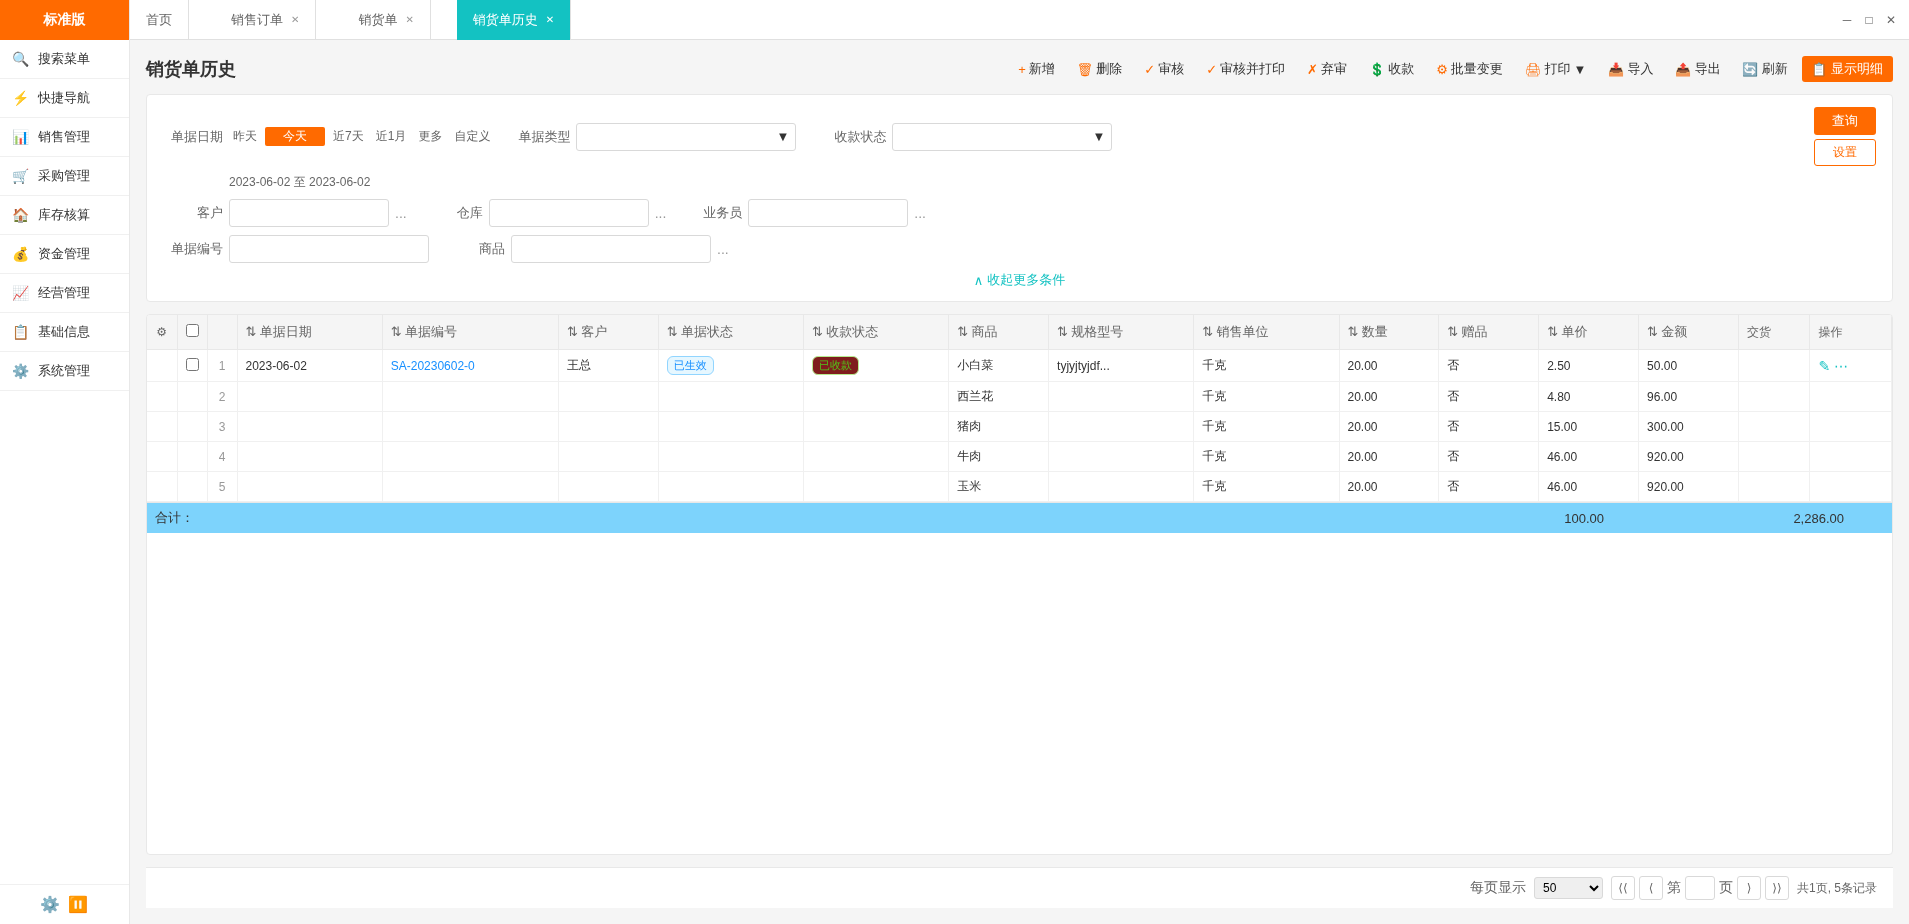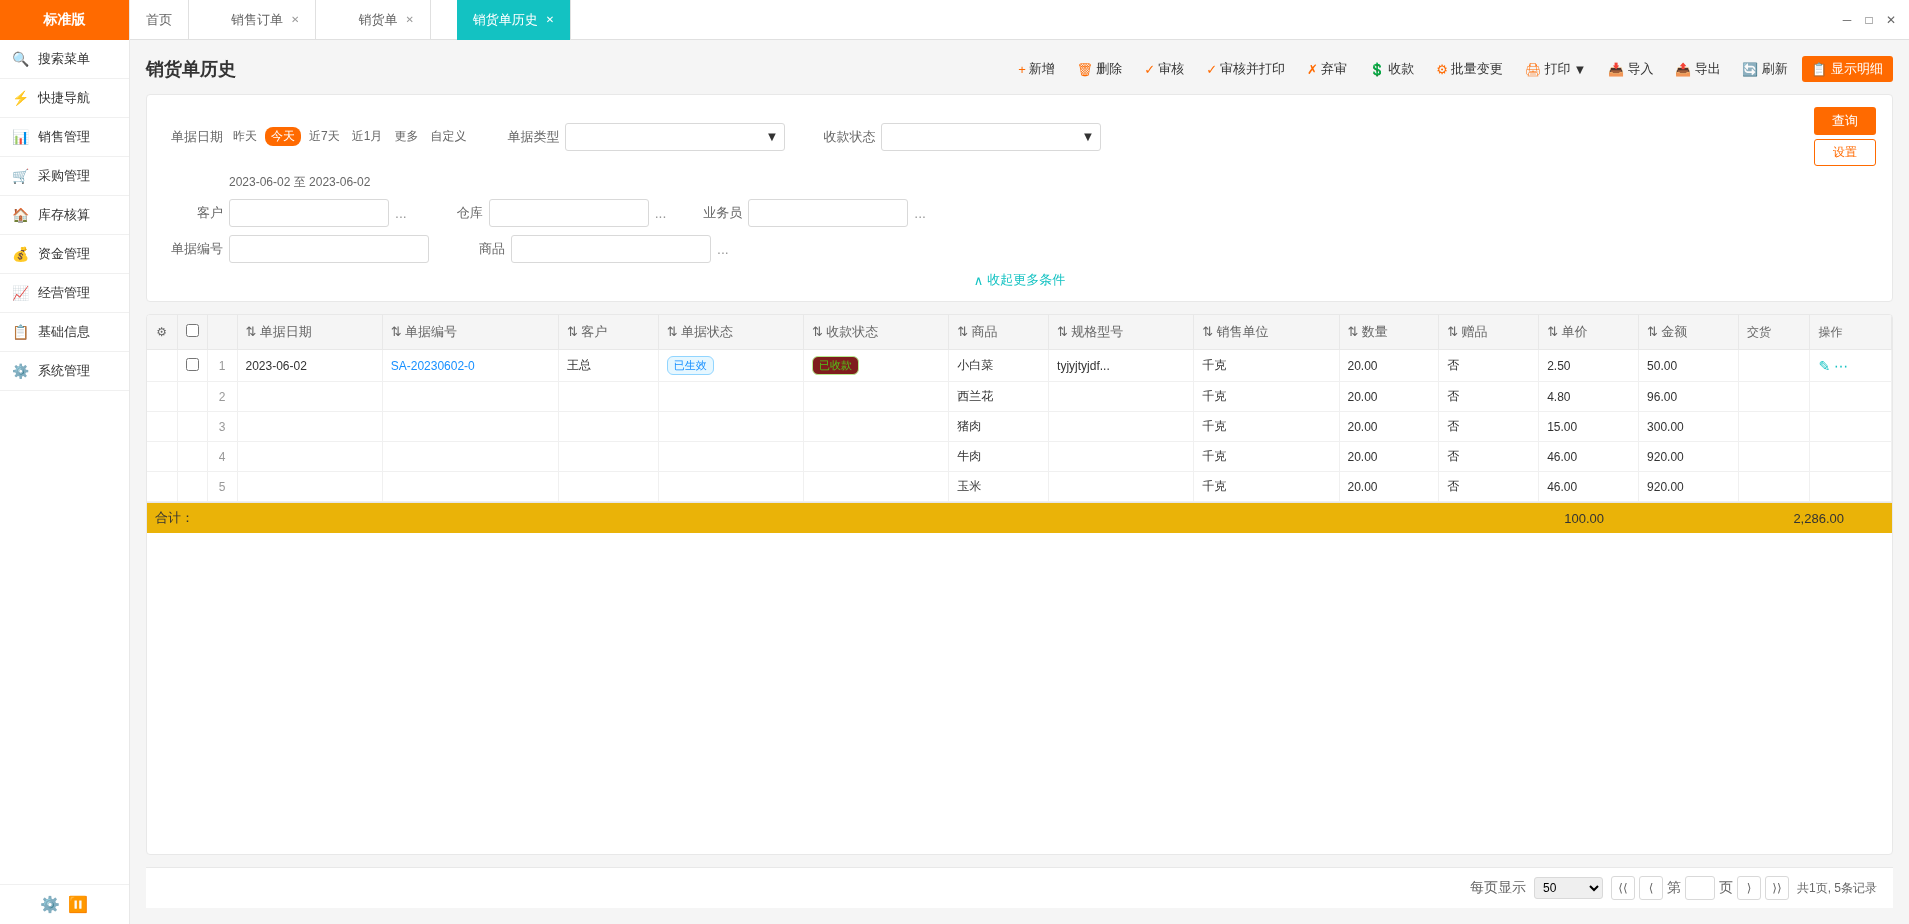--- a/index.html
+++ b/index.html
@@ -42,21 +42,21 @@
     .filter-panel { background: #fff; border: 1px solid #e8e8e8; border-radius: 4px; padding: 12px 16px; }
     .filter-row { display: flex; align-items: center; gap: 16px; margin-bottom: 8px; flex-wrap: wrap; }
     .filter-row:last-child { margin-bottom: 0; }
     .filter-item { display: flex; align-items: center; gap: 6px; min-width: 200px; }
     .filter-label { color: #666; white-space: nowrap; min-width: 60px; text-align: right; }
     .filter-input { border: 1px solid #d9d9d9; border-radius: 3px; padding: 3px 6px; height: 28px; width: 140px; font-size: 12px; color: #333; }
     .filter-select { border: 1px solid #d9d9d9; border-radius: 3px; padding: 3px 6px; height: 28px; width: 180px; font-size: 12px; color: #333; display: flex; align-items: center; justify-content: space-between; cursor: pointer; }
     .filter-date-range { display: flex; align-items: center; gap: 4px; }
     .date-shortcuts { display: flex; align-items: center; gap: 4px; }
     .date-shortcut { font-size: 12px; color: #666; cursor: pointer; padding: 1px 4px; }
-    .date-shortcut.active { background: #ff6a00; color: #fff; border-radius: 8px; padding: 1px 6px; }
+    .date-shortcut.active { background: #ff6a00; color: #fff; border-radius: 2px; padding: 1px 18px; }
     .date-value { font-size: 12px; color: #666; }
     .ellipsis { color: #999; cursor: pointer; font-size: 14px; }
     .toggle-more { display: flex; align-items: center; justify-content: center; color: #13c2c2; cursor: pointer; font-size: 12px; gap: 4px; margin-top: 4px; }
     
     
     .query-btn { background: #ff6a00; color: #fff; border: none; border-radius: 3px; padding: 5px 18px; font-size: 13px; cursor: pointer; }
     .set-btn { background: #fff; color: #ff6a00; border: 1px solid #ff6a00; border-radius: 3px; padding: 4px 14px; font-size: 12px; cursor: pointer; }
     
     
     .table-container { background: #fff; border: 1px solid #e8e8e8; border-radius: 4px; flex: 1; overflow: auto; }
@@ -65,21 +65,21 @@
     thead th { padding: 8px 8px; text-align: left; font-size: 12px; color: #666; font-weight: normal; border-bottom: 1px solid #e8e8e8; white-space: nowrap; border-right: 1px solid #e8e8e8; }
     tbody tr { border-bottom: 1px solid #f0f0f0; }
     tbody td { padding: 6px 8px; font-size: 12px; color: #333; border-right: 1px solid #f0f0f0; white-space: nowrap; }
     .status-badge { display: inline-block; padding: 1px 6px; border-radius: 6px; font-size: 11px; }
     .status-active { background: #e6f7ff; color: #1890ff; border: 1px solid #91d5ff; }
     .status-paid { background: #7f1d1d; color: #52c41a; border: 1px solid #b7eb8f; }
     .row-action { display: flex; gap: 4px; }
     .action-icon { color: #13c2c2; cursor: pointer; font-size: 14px; }
     
     
-    .table-footer { display: flex; align-items: center; padding: 6px 8px; background: #eab308; border-top: 1px solid #e8e8e8; font-size: 12px; color: #333; }
+    .table-footer { display: flex; align-items: center; padding: 6px 8px; background: #7dd3fc; border-top: 1px solid #e8e8e8; font-size: 12px; color: #333; }
     .footer-total-label { min-width: 80px; }
     
     
     .pagination { display: flex; align-items: center; justify-content: flex-end; padding: 8px 16px; background: #fff; border-top: 1px solid #e8e8e8; gap: 8px; }
     .pagination-label { font-size: 14px; color: #666; }
     .pagination-select { border: 1px solid #d9d9d9; border-radius: 3px; padding: 2px 4px; font-size: 12px; width: 69px; }
     .page-nav { display: flex; align-items: center; gap: 4px; }
     .page-btn { width: 24px; height: 24px; display: flex; align-items: center; justify-content: center; cursor: pointer; color: #666; border: 1px solid #d9d9d9; border-radius: 3px; font-size: 12px; background: #fff; }
     .page-input { border: 1px solid #d9d9d9; border-radius: 3px; width: 30px; height: 24px; text-align: center; font-size: 12px; }
     .page-info { font-size: 12px; color: #666; }
@@ -230,21 +230,21 @@
               <span class="date-shortcut">昨天</span>
               <span class="date-shortcut active">今天</span>
               <span class="date-shortcut">近7天</span>
               <span class="date-shortcut">近1月</span>
               <span class="date-shortcut">更多</span>
               <span class="date-shortcut">自定义</span>
             </div>
           </div>
         </div>
 
-        <div class="filter-item" style="min-width:300px;margin-left:13px;">
+        <div class="filter-item" style="min-width:300px;">
           <span class="filter-label">单据类型</span>
           <div class="filter-select" style="width:220px;">
             <span></span>
             <span>▼</span>
           </div>
         </div>
 
         <div class="filter-item" style="min-width:300px;">
           <span class="filter-label">收款状态</span>
           <div class="filter-select" style="width:220px;">

